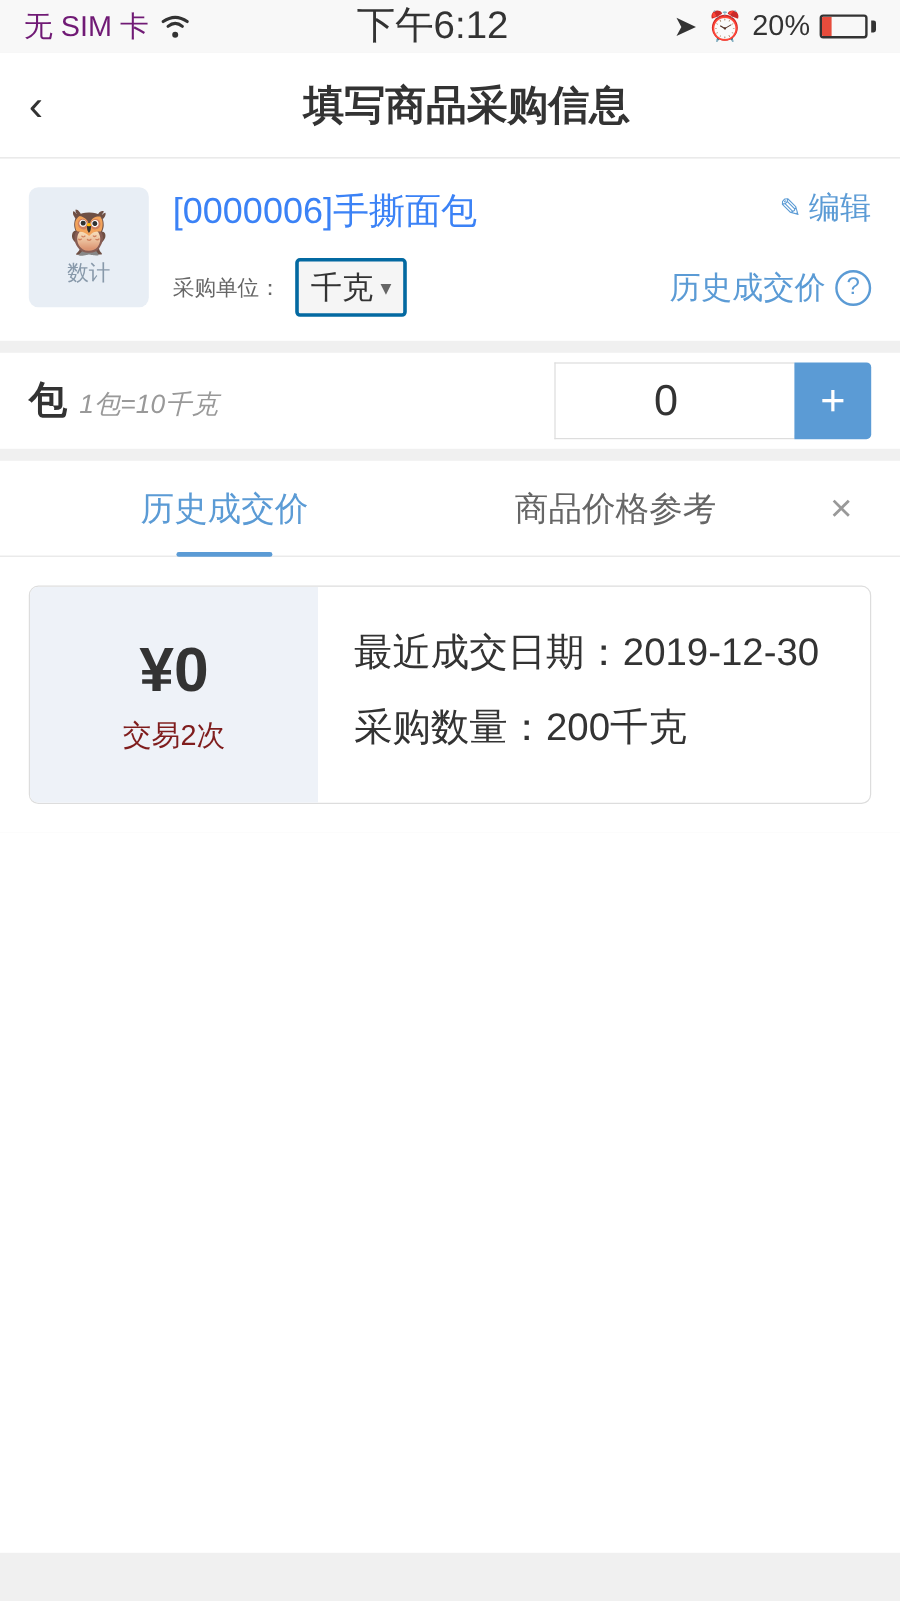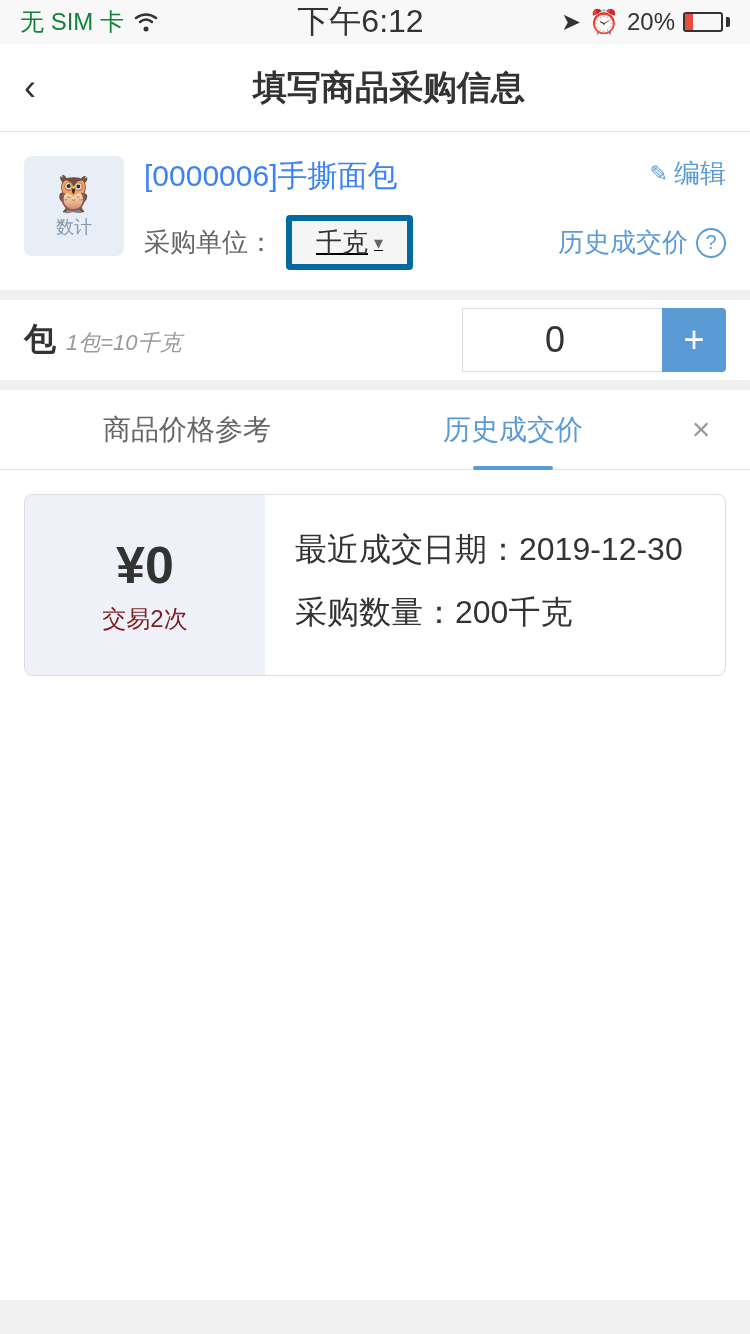--- a/index.html
+++ b/index.html
@@ -21,21 +21,21 @@
       align-items: center;
       justify-content: space-between;
       padding: 0 20px;
       font-size: 26px;
     }
     .status-left {
       display: flex;
       align-items: center;
       gap: 8px;
       font-size: 24px;
-      color: #15803d;
+      color: #701a75;
     }
     .status-center {
       font-size: 32px;
       font-weight: 500;
       color: #333;
     }
     .status-right {
       display: flex;
       align-items: center;
       gap: 8px;
@@ -156,33 +156,32 @@
       display: flex;
       align-items: center;
       justify-content: space-between;
     }
     .unit-left {
       display: flex;
       align-items: center;
       gap: 12px;
     }
     .unit-label {
-      font-size: 26px;
+      font-size: 18px;
       color: #666;
     }
     .unit-select {
       display: flex;
       align-items: center;
-      border: 6px solid #0369a1;
+      border: 3px solid #0369a1;
       border-radius: 4px;
-      padding: 4px 24px;
+      padding: 4px 10px;
       background: #f5f5f5;
       gap: 6px;
       cursor: pointer;
-      text-decoration: underline;
     }
     .unit-text {
       font-size: 26px;
       color: #333;
     }
     .chevron-down {
       font-size: 18px;
       color: #666;
     }
     .price-ref {
@@ -434,25 +433,25 @@
   </div>
   <div class="qty-input-group">
     <input class="qty-input" type="number" value="0" style="">
     <button class="qty-plus-btn">+</button>
   </div>
 </div>
 
 <div class="price-panel">
   <div class="tab-bar">
     <div class="tab-item">
-      <span class="tab-label inactive">商品价格参考</span>
-    </div>
-    <div class="tab-item">
       <span class="tab-label active">历史成交价</span>
       <div class="tab-indicator"></div>
+    </div>
+    <div class="tab-item">
+      <span class="tab-label inactive">商品价格参考</span>
     </div>
     <div class="tab-close">×</div>
   </div>
 
   <div class="price-card-area">
     <div class="price-card">
       <div class="price-left">
         <span class="price-amount">¥0</span>
         <span class="price-transactions">交易2次</span>
       </div>

